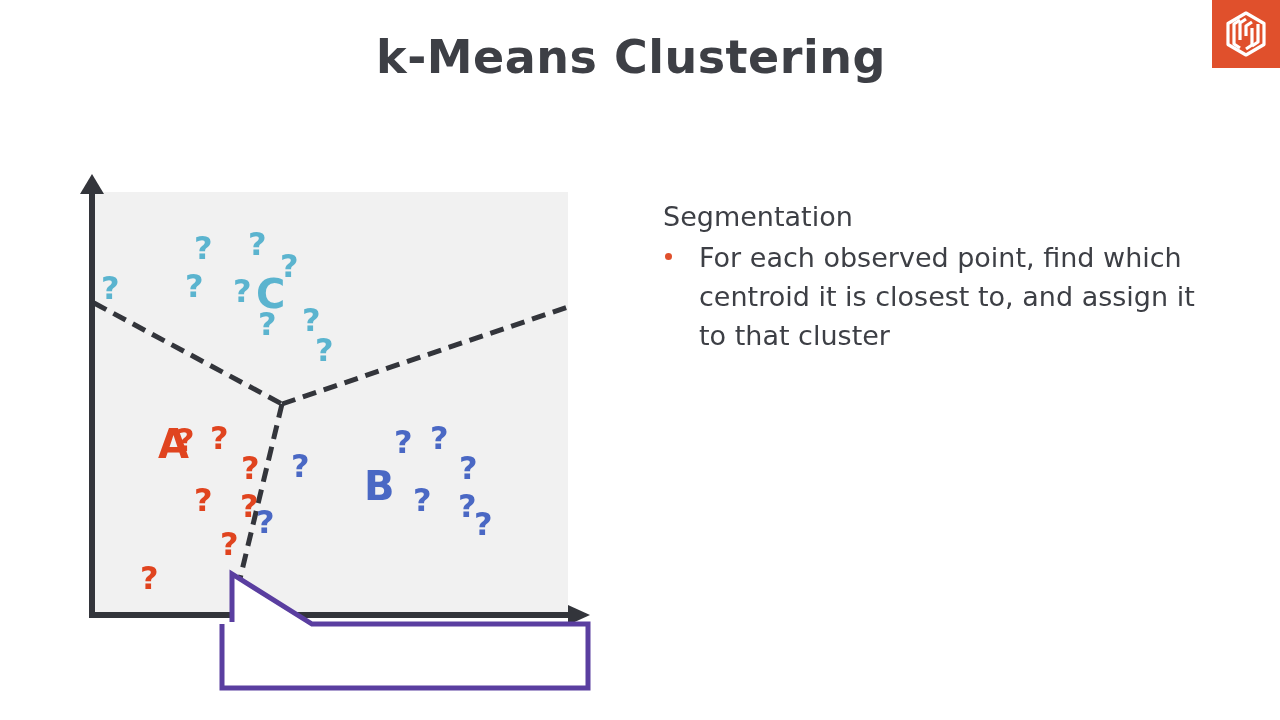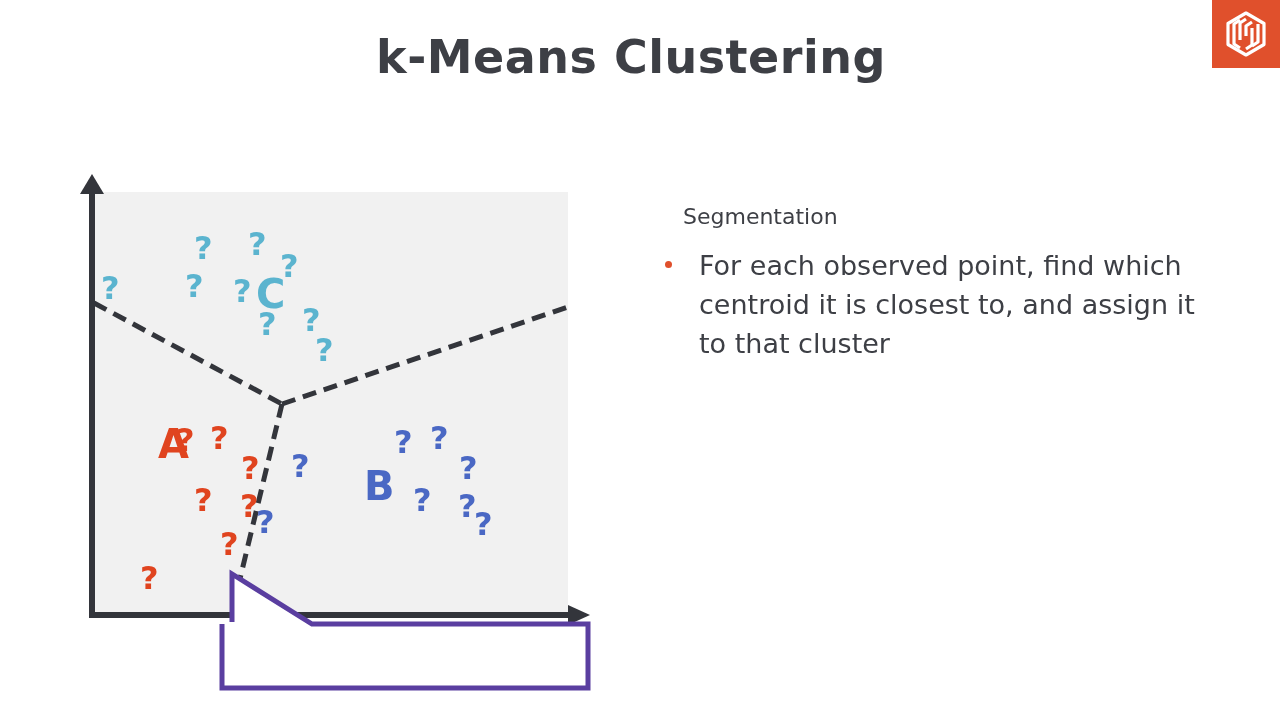--- a/index.html
+++ b/index.html
@@ -4,22 +4,22 @@
 <style>
   html, body { margin:0; padding:0; }
   body { width:1280px; height:720px; background:#ffffff; position:relative; overflow:hidden; font-family:"DejaVu Sans", sans-serif; }
   .title { position:absolute; left:0; width:1262px; top:30px; text-align:center; font-size:46px; font-weight:bold; color:#3d3f45; letter-spacing:0.5px; }
   .logo { position:absolute; left:1212px; top:0; width:68px; height:68px; background:#e0502c; }
   .diagram { position:absolute; left:0; top:0; width:640px; height:720px; }
   .pt { position:absolute; font-weight:bold; font-size:32px; line-height:32px; font-family:"DejaVu Sans", sans-serif; }
   .label { position:absolute; font-weight:bold; font-size:40px; line-height:40px; font-family:"DejaVu Sans", sans-serif; }
   .callout-text { position:absolute; left:228px; top:638px; width:354px; text-align:center; font-size:30px; color:#5a3ea0; font-family:"Liberation Sans", sans-serif; letter-spacing:-0.5px; }
   .panel { position:absolute; left:663px; top:198px; width:560px; color:#3d3f45; font-family:"DejaVu Sans", sans-serif; }
-  .panel-heading { font-size:22px; line-height:38px;margin-left:20px; }
-  .bullet { position:relative; padding-left:36px; margin-top:10px; font-size:27px; line-height:39px; }
+  .panel-heading { font-size:27px; line-height:38px; }
+  .bullet { position:relative; padding-left:36px; margin-top:2px; font-size:27px; line-height:39px; }
   .bullet-dot { position:absolute; left:2px; top:15px; width:7px; height:7px; border-radius:50%; background:#e0502c; }
 </style>
 </head>
 <body>
 
 <div class="title">k-Means Clustering</div>
 
 <div class="logo">
   <svg width="68" height="68" viewBox="0 0 68 68">
     <g fill="none" stroke="#ffffff" stroke-width="3.2" stroke-linejoin="round">

